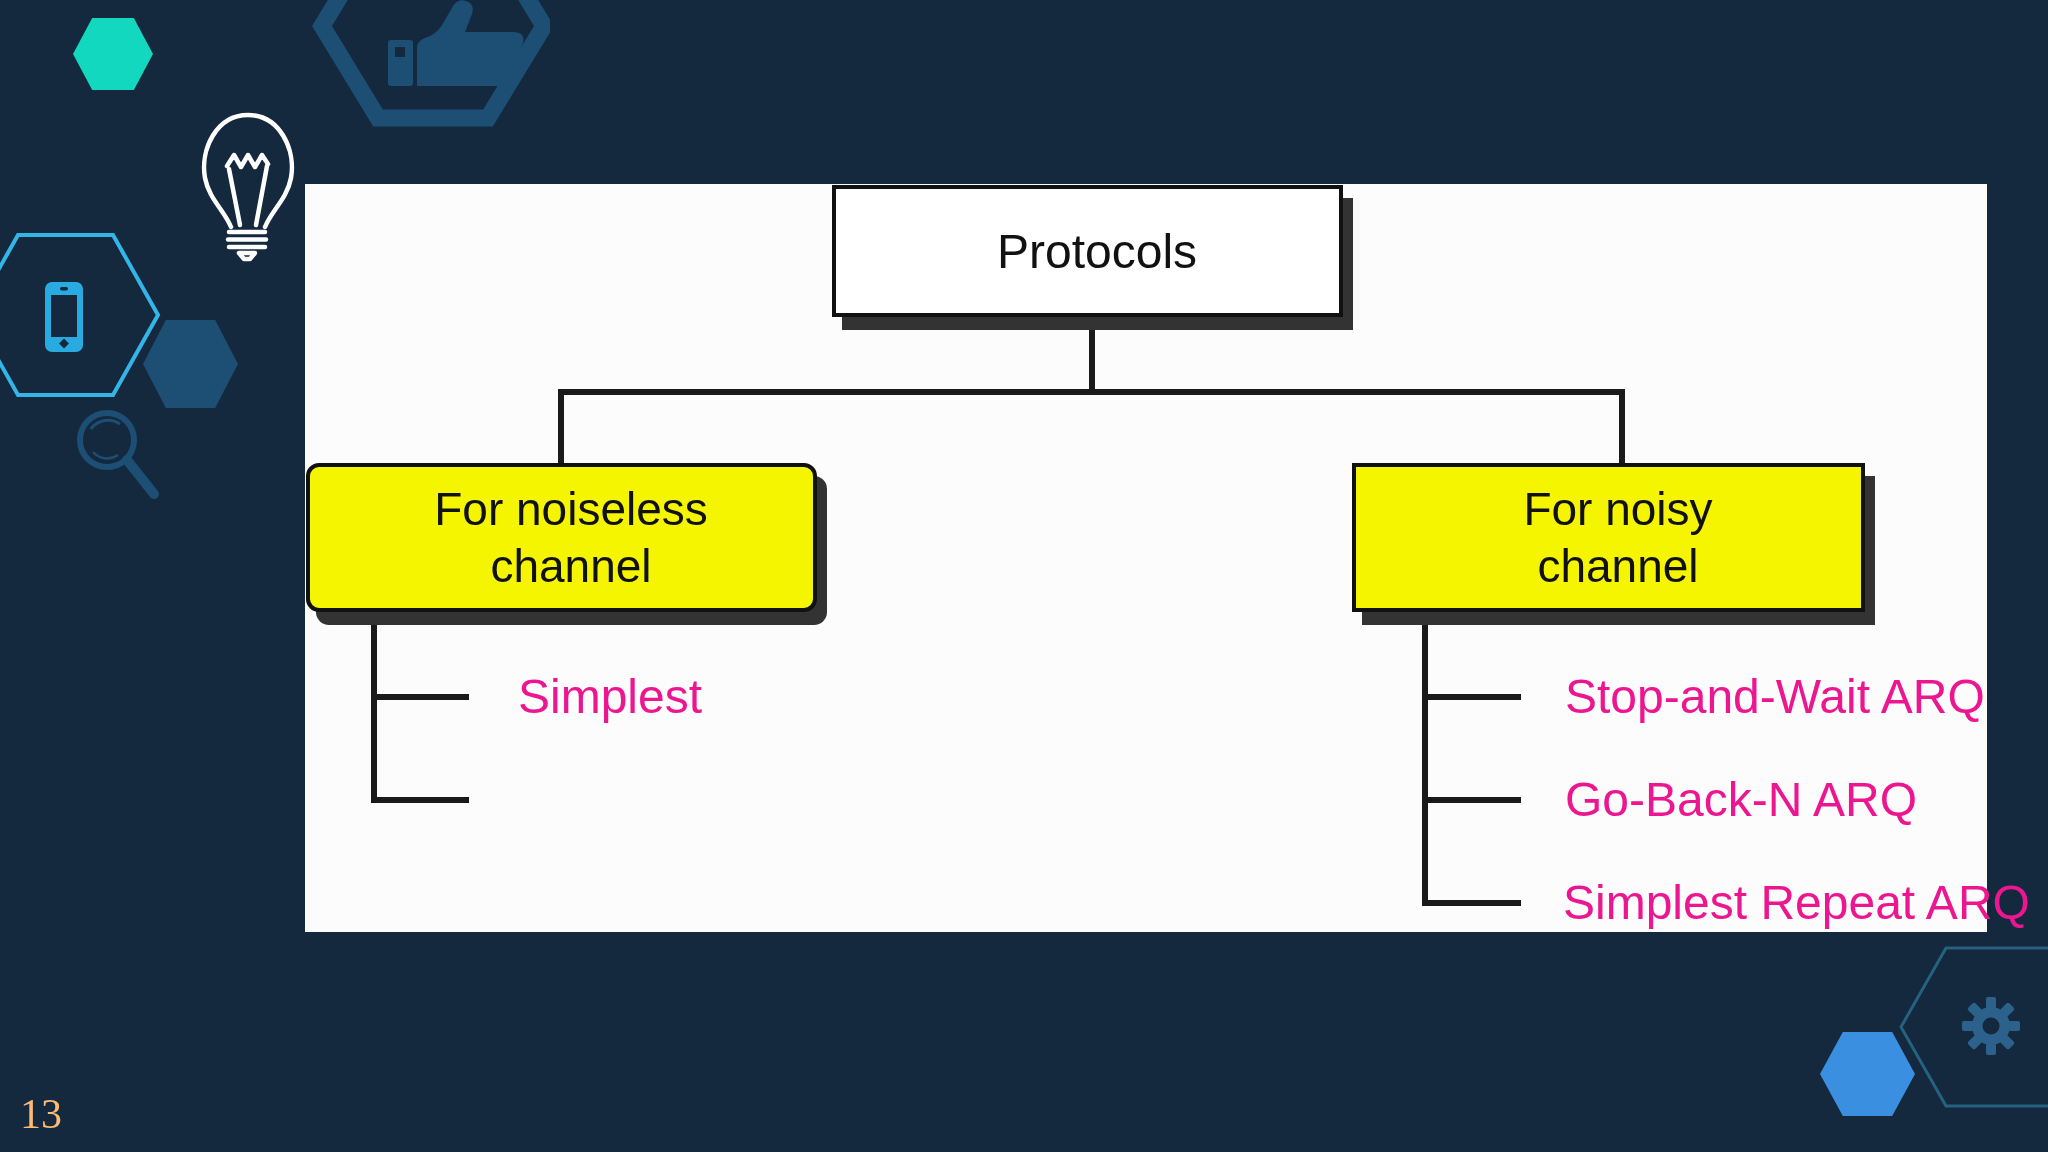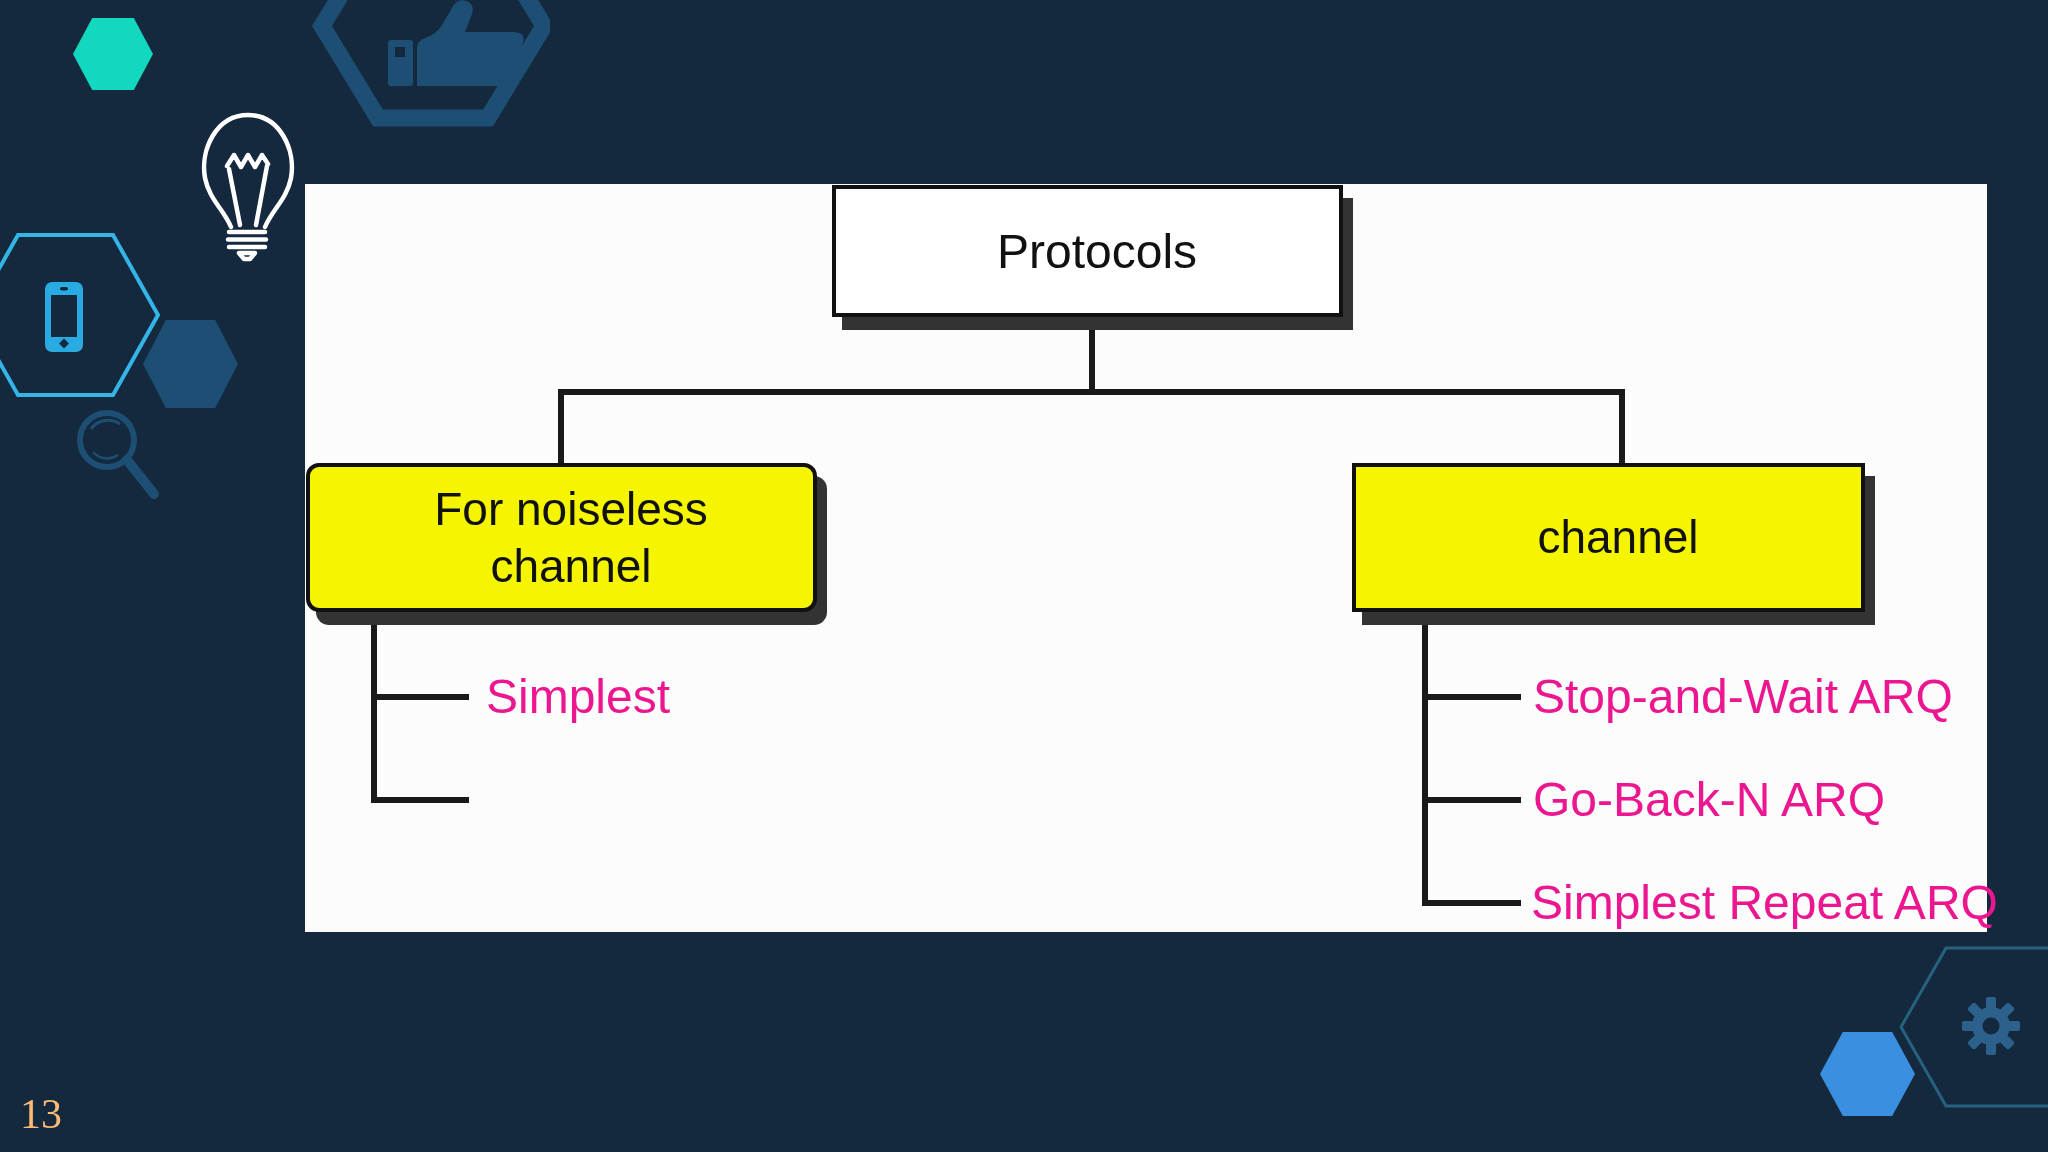--- a/index.html
+++ b/index.html
@@ -40,20 +40,21 @@
   .node-branch.right { left: 1352px; width: 513px; }
   .line {
     position: absolute;
     background: var(--connector, #1A1A1A);
   }
   .leaf {
     position: absolute;
     color: var(--leaf_text, #EC1790);
     font-size: 48px; line-height: 48px;
     white-space: nowrap;
+    margin-left: 32px;
   }
   .hex {
     position: absolute;
     clip-path: polygon(0% 50%, 24% 0%, 76% 0%, 100% 50%, 76% 100%, 24% 100%);
   }
   .hex-teal   { left: 73px;   top: 18px;   width: 80px; height: 72px; background: var(--teal, #12D8C0); }
   .hex-dark   { left: 143px;  top: 320px;  width: 95px; height: 88px; background: var(--deco_dark_blue, #1D4E74); }
   .hex-blue   { left: 1820px; top: 1032px; width: 95px; height: 84px; background: var(--deco_blue, #3A8FE0); }
   .deco { position: absolute; }
   .page-number {
@@ -136,20 +137,21 @@
 
   <div class="node node-branch left">
     <div>
       <div>For noiseless</div>
       <div>channel</div>
     </div>
   </div>
 
   <div class="node node-branch right">
     <div>
+      <div>For noisy</div>
       <div>channel</div>
     </div>
   </div>
 
   <div class="leaf" style="left:486px;  top:673px;">Simplest</div>
   <div class="leaf" style="left:1533px; top:776px;">Go-Back-N ARQ</div>
   <div class="leaf" style="left:1533px; top:673px;">Stop-and-Wait ARQ</div>
   <div class="leaf" style="left:1531px; top:879px;">Simplest Repeat ARQ</div>
 
   <svg class="deco" style="left:1896px; top:941px;" width="240" height="172" viewBox="0 0 240 172">

